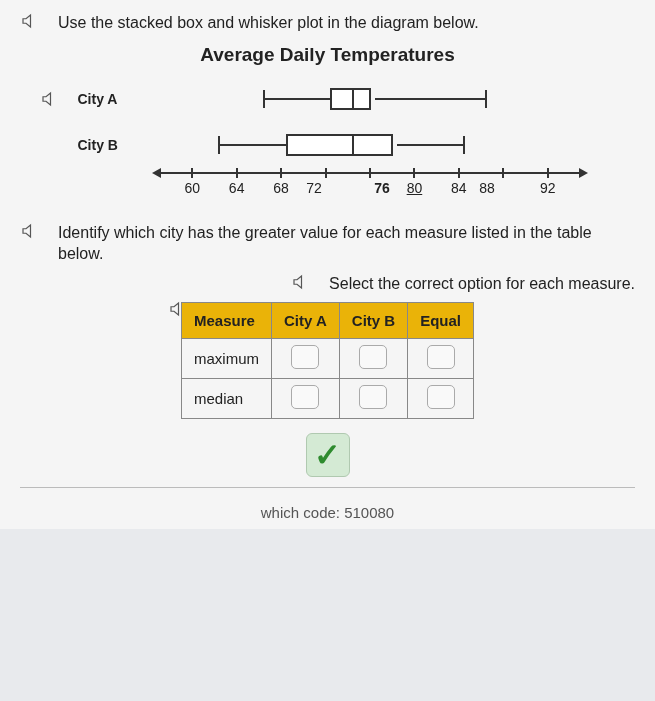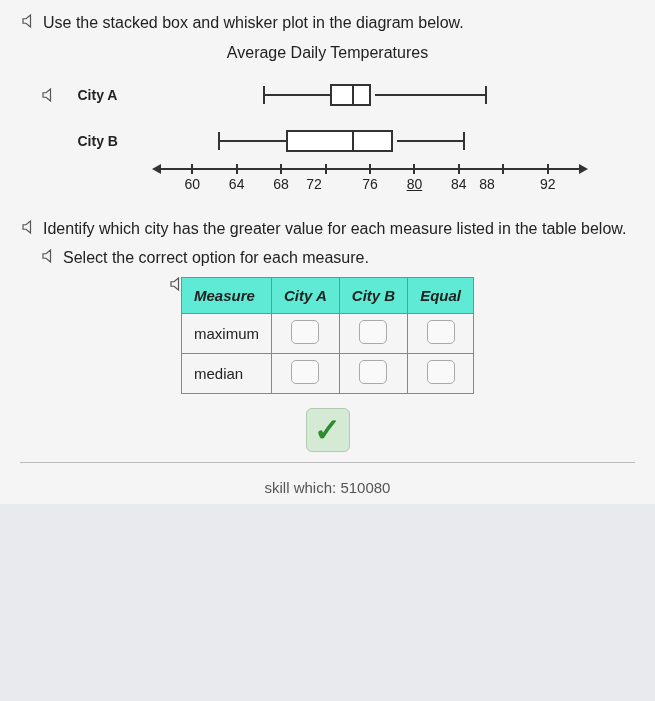--- a/index.html
+++ b/index.html
@@ -12,21 +12,21 @@
       position: relative;
     }
     .content {
       background: #f5f5f5;
       padding: 12px 20px 8px 20px;
       position: relative;
     }
     .instruction-group {
       display: flex;
       align-items: flex-start;
-      gap: 5px;
+      gap: 20px;
       margin-bottom: 8px;
     }
     .sound-icon {
       width: 18px;
       height: 18px;
       flex-shrink: 0;
       stroke: #555;
       fill: none;
       stroke-width: 1.6;
     }
@@ -34,22 +34,22 @@
       font-size: 16px;
       line-height: 1.35;
     }
     .chart-block {
       margin: 10px 0 18px 0;
       display: flex;
       flex-direction: column;
       align-items: center;
     }
     .chart-title {
-      font-weight: normal;
-      font-size: 16px;
+      font-weight: bold;
+      font-size: 19px;
       margin-bottom: 14px;
     }
     .chart-row {
       display: flex;
       align-items: center;
       width: 520px;
       position: relative;
     }
     .side-sound {
       position: absolute;
@@ -134,20 +134,21 @@
       position: absolute;
       top: 50%;
       width: 2px;
       height: 22px;
       background: #333;
       transform: translate(-1px, -50%);
     }
     .sub-instruction {
       margin-left: 20px;
       margin-bottom: 6px;
+      justify-content: flex-end;
     }
     .table-wrap {
       display: flex;
       justify-content: center;
       margin-top: 8px;
       position: relative;
     }
     .table-sound {
       position: absolute;
       left: 50%;
@@ -156,21 +157,21 @@
     }
     table {
       border-collapse: collapse;
     }
     th, td {
       border: 1px solid #888;
       padding: 9px 12px;
       font-size: 15px;
       text-align: left;
     }
-    th { font-weight: bold; background: #5eead4; font-style: italic; }
+    th { font-weight: bold; background: #eab308; }
     td.opt { text-align: center; padding: 6px 10px; }
     .opt-box {
       display: inline-block;
       width: 28px;
       height: 24px;
       border: 1px solid #aaa;
       border-radius: 5px;
       background: #f9f9f9;
       cursor: pointer;
     }
@@ -249,21 +250,21 @@
       <div class="arrow-r"></div>
     <div class="tick" style="left: 22.2222px;"></div>
         <div class="tick-label" style="left: 22.2222px;">60</div>
         <div class="tick" style="left: 66.6667px;"></div>
         <div class="tick-label" style="left: 66.6667px;">64</div>
         <div class="tick" style="left: 111.111px;"></div>
         <div class="tick-label" style="left: 111.111px;">68</div>
         <div class="tick" style="left: 155.556px;"></div>
         <div class="tick-label" style="left: 144px;">72</div>
         <div class="tick" style="left: 200px;"></div>
-        <div class="tick-label" style="left: 200px;">76</div>
+        <div class="tick-label" style="left: 212px; font-weight: bold;">76</div>
         <div class="tick" style="left: 244.444px;"></div>
         <div class="tick-label" style="left: 244.444px; text-decoration: underline;">80</div>
         <div class="tick" style="left: 288.889px;"></div>
         <div class="tick-label" style="left: 288.889px;">84</div>
         <div class="tick" style="left: 333.333px;"></div>
         <div class="tick-label" style="left: 317px;">88</div>
         <div class="tick" style="left: 377.778px;"></div>
         <div class="tick-label" style="left: 377.778px;">92</div>
       </div>
   </div>
@@ -313,15 +314,15 @@
   </div>
 
   <div class="check-wrap">
     <div class="check-btn">
       <span class="check-mark">✓</span>
     </div>
   </div>
 
   <div class="hr"></div>
   <div class="skill-code">
-    <span>skill which:</span> <span>510080</span>
+    <span>which code:</span> <span>510080</span>
   </div>
 </div>
 
 </body></html>

